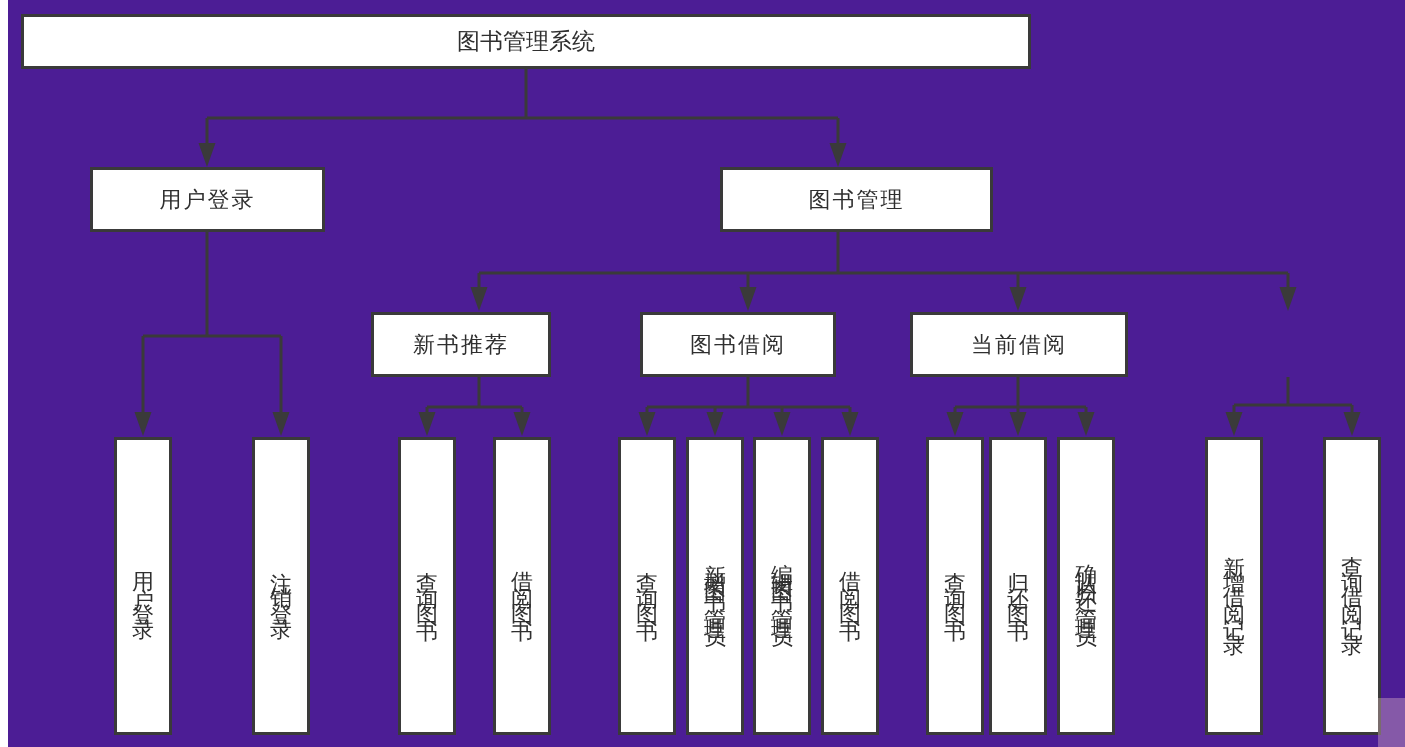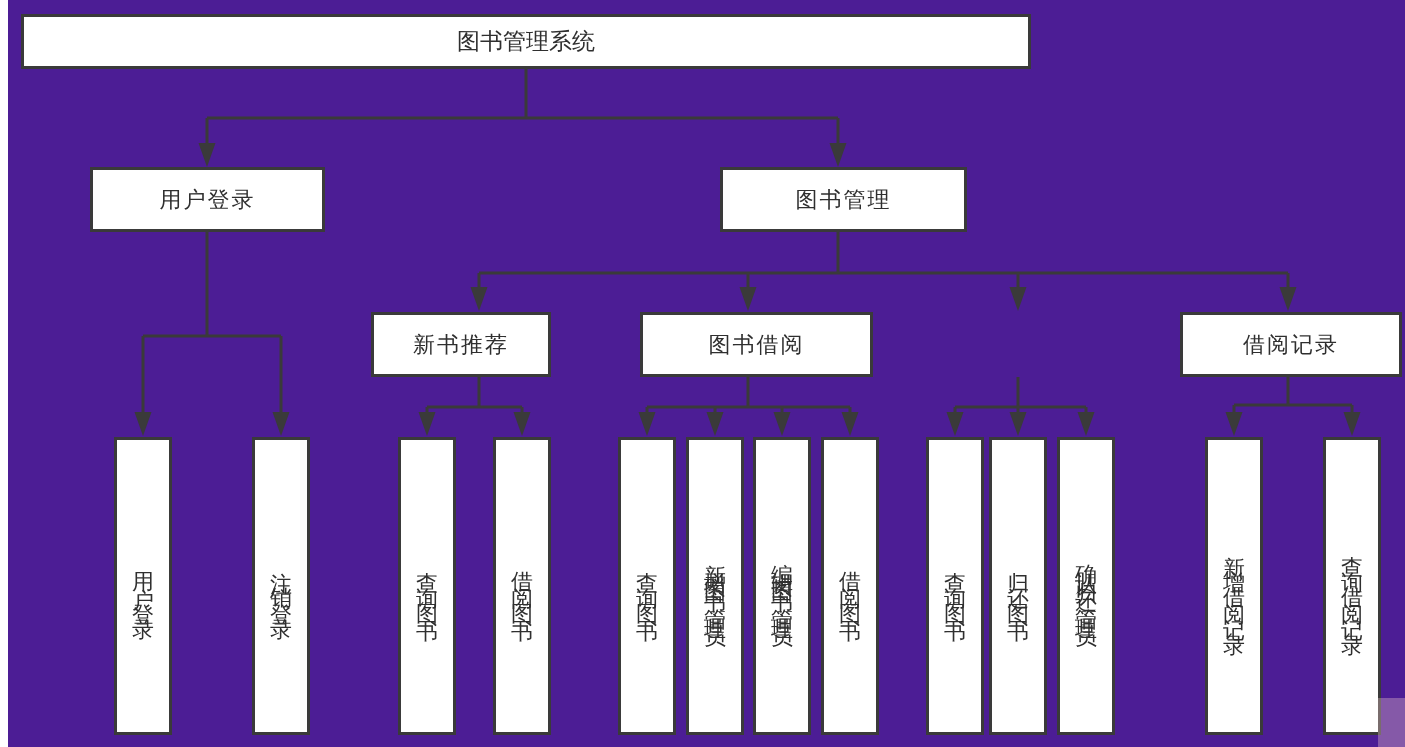--- a/index.html
+++ b/index.html
@@ -9,24 +9,24 @@
   }
   .connectors{position:absolute;left:0;top:0;z-index:1;}
   .box{
     position:absolute;box-sizing:border-box;border:3px solid #3a3a3a;background:#ffffff;
     display:flex;align-items:center;justify-content:center;
     color:#2f2f2f;z-index:2;
   }
   .hbox{height:65px;font-size:22px;letter-spacing:2px;}
   .root{left:13px;top:14px;width:1010px;height:55px;font-size:23px;}
   .l2a{left:82px;top:167px;width:235px;}
-  .l2b{left:712px;top:167px;width:247px;}
+  .l2b{left:712px;top:167px;width:273px;}
   .l3{top:312px;}
   .s0{left:363px;width:180px;}
-  .s1{left:632px;width:233px;font-family:Liberation Serif, serif;}
+  .s1{left:632px;width:196px;font-family:Liberation Serif, serif;}
   .s2{left:902px;width:218px;}
   .s3{left:1172px;width:222px;}
   .leaf{
     position:absolute;top:437px;width:58px;height:298px;box-sizing:border-box;
     border:3px solid #3a3a3a;background:#ffffff;z-index:2;
     display:flex;align-items:center;justify-content:center;
     writing-mode:vertical-rl;text-orientation:mixed;
     font-size:22px;letter-spacing:16px;color:#2f2f2f;overflow:hidden;
   }
   .leaf.long{letter-spacing:9px;}
@@ -81,21 +81,21 @@
     </g>
   </svg>
 
   <div class="box root">图书管理系统</div>
 
   <div class="box hbox l2a">用户登录</div>
   <div class="box hbox l2b">图书管理</div>
 
   <div class="box hbox l3 s0">新书推荐</div>
   <div class="box hbox l3 s1">图书借阅</div>
-  <div class="box hbox l3 s3">借阅记录</div>
+  <div class="box hbox l3 s2">当前借阅</div>
 
   <div class="leaf la">用户登录</div>
   <div class="leaf lb">注销登录</div>
 
   <div class="leaf lc">查询图书</div>
   <div class="leaf ld">借阅图书</div>
 
   <div class="leaf le">查询图书</div>
   <div class="leaf lf long">新增图书（管理员）</div>
   <div class="leaf lg long">编辑图书（管理员）</div>

